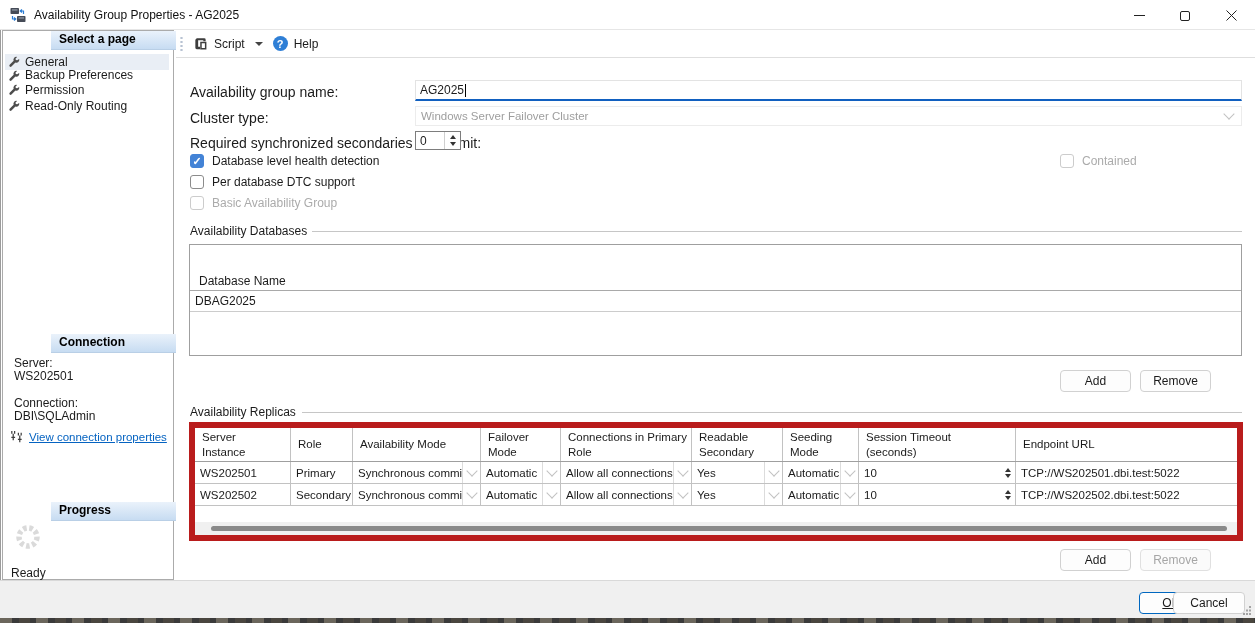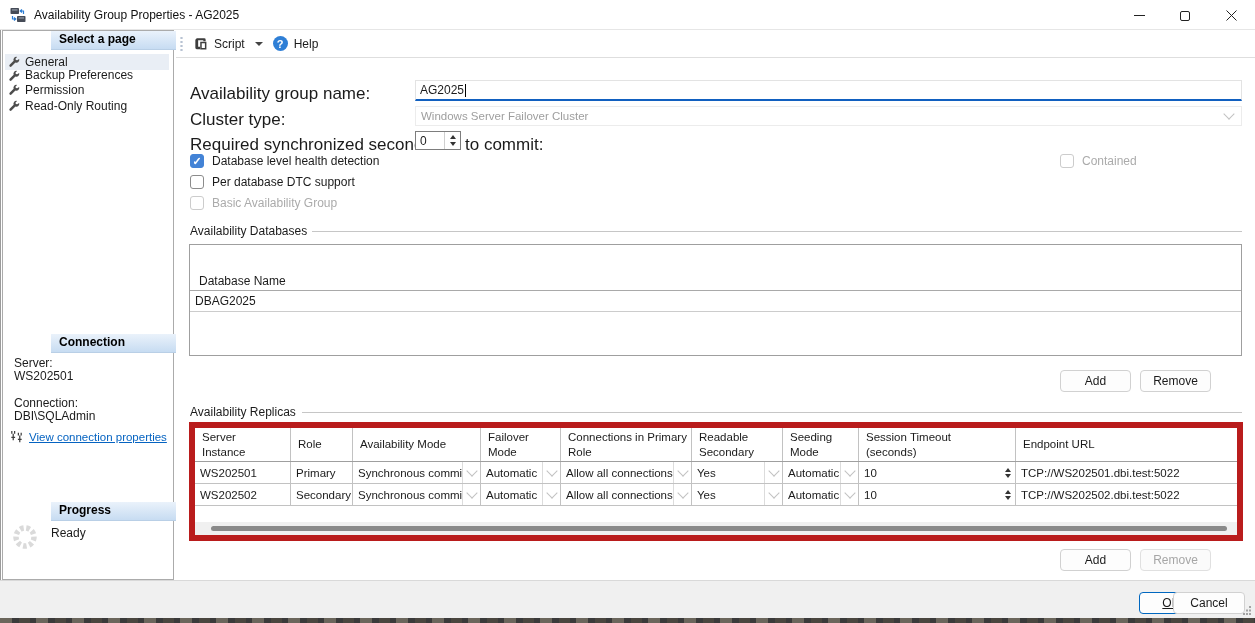--- a/index.html
+++ b/index.html
@@ -36,21 +36,21 @@
   .grip{width:3px;height:16px;margin-left:4px;
     background-image:radial-gradient(circle,#b7c2d2 1px,transparent 1.3px);background-size:3px 4px;}
   .tb-btn{display:flex;align-items:center;gap:6px;margin-left:10px;}
   .caret{width:0;height:0;border-left:4px solid transparent;border-right:4px solid transparent;
     border-top:4px solid #444;margin-left:4px;}
   .help-circle{width:15px;height:15px;border-radius:50%;background:#2f7fd6;color:#fff;
     font-weight:bold;font-size:11px;display:flex;align-items:center;justify-content:center;}
 
   
   .content{position:absolute;left:176px;top:58px;width:1079px;height:522px;background:#fff;}
-  .flabel{position:absolute;white-space:nowrap;font-size:17px;color:#1b1b1b;}
+  .flabel{position:absolute;white-space:nowrap;font-size:14px;color:#1b1b1b;}
   .textfield{position:absolute;left:239px;width:827px;height:21px;box-sizing:border-box;
     border:1px solid #e3e3e3;border-bottom:2px solid #1160c0;background:#fff;
     display:flex;align-items:center;padding-left:4px;}
   .caret-bar{display:inline-block;width:0;height:13px;border-left:1px solid #000;margin-left:1px;}
   .combobox{position:absolute;left:239px;width:827px;height:20px;box-sizing:border-box;
     border:1px solid #ececec;background:#fff;color:#9e9e9e;display:flex;align-items:center;
     justify-content:space-between;padding:0 8px 0 5px;font-size:11.5px;}
   .chev{display:inline-block;width:7px;height:7px;border-right:1.4px solid #8a8a8a;
     border-bottom:1.4px solid #8a8a8a;transform:rotate(45deg);margin-top:-4px;}
   .chev.light{border-color:#c2c2c2;}
@@ -187,21 +187,21 @@
     <div class="side-text" style="top:378px;">DBI\SQLAdmin</div>
     <div class="side-link-row" style="top:398px;">
       <svg width="15" height="15" viewBox="0 0 16 16">
         <path d="M3 2 v3 M6 2 v3 M4.5 5 v4 M2.5 9 h4 M4.5 9 v3" stroke="#3c3c3c" stroke-width="1.3" fill="none"></path>
         <path d="M10 4 v3 M13 4 v3 M11.5 7 v4 M9.5 11 h4 M11.5 11 v3" stroke="#3c3c3c" stroke-width="1.3" fill="none"></path>
       </svg>
       <span class="link">View connection properties</span>
     </div>
 
     <div class="side-header" style="top:471px;">Progress</div>
-    <div class="ready-row" style="top:492px;">
+    <div class="ready-row" style="top:492px;flex-direction:column;">
       <svg width="28" height="28" viewBox="0 0 28 28">
         <circle cx="14" cy="14" r="9" fill="none" stroke="#dadada" stroke-width="5.5" stroke-dasharray="3.6 2.6"></circle>
       </svg>
       <span style="align-self:flex-start;margin-top:3px;">Ready</span>
     </div>
   </div>
 
   <div class="toolbar">
     <div class="grip"></div>
     <div class="tb-btn">

